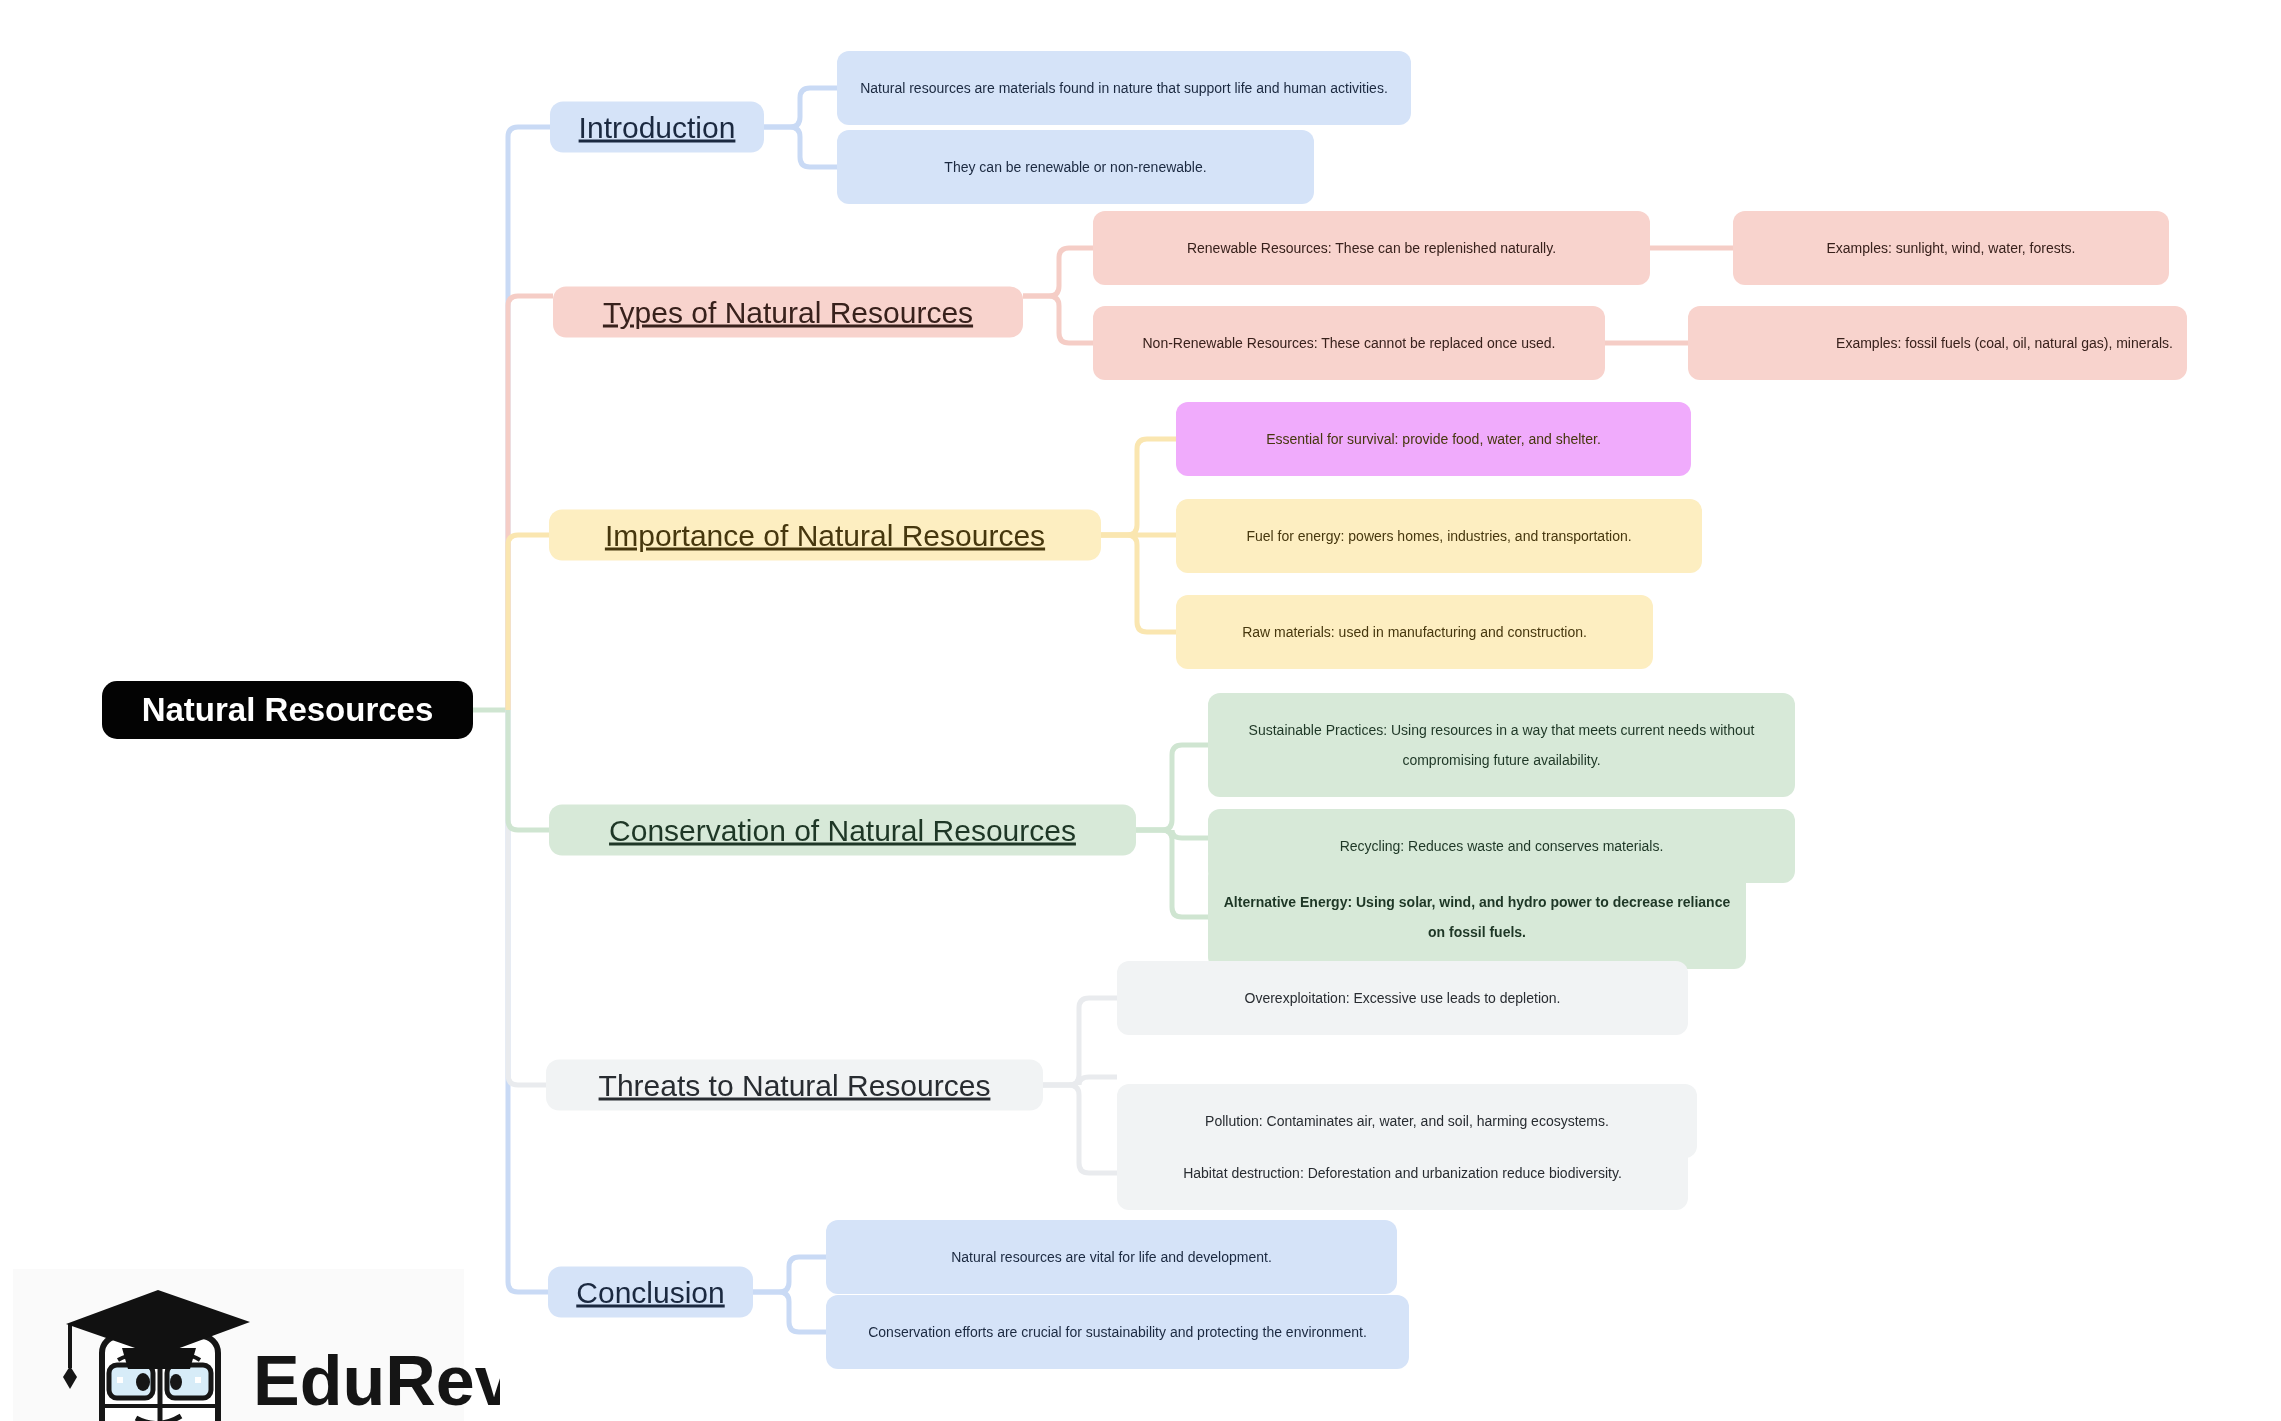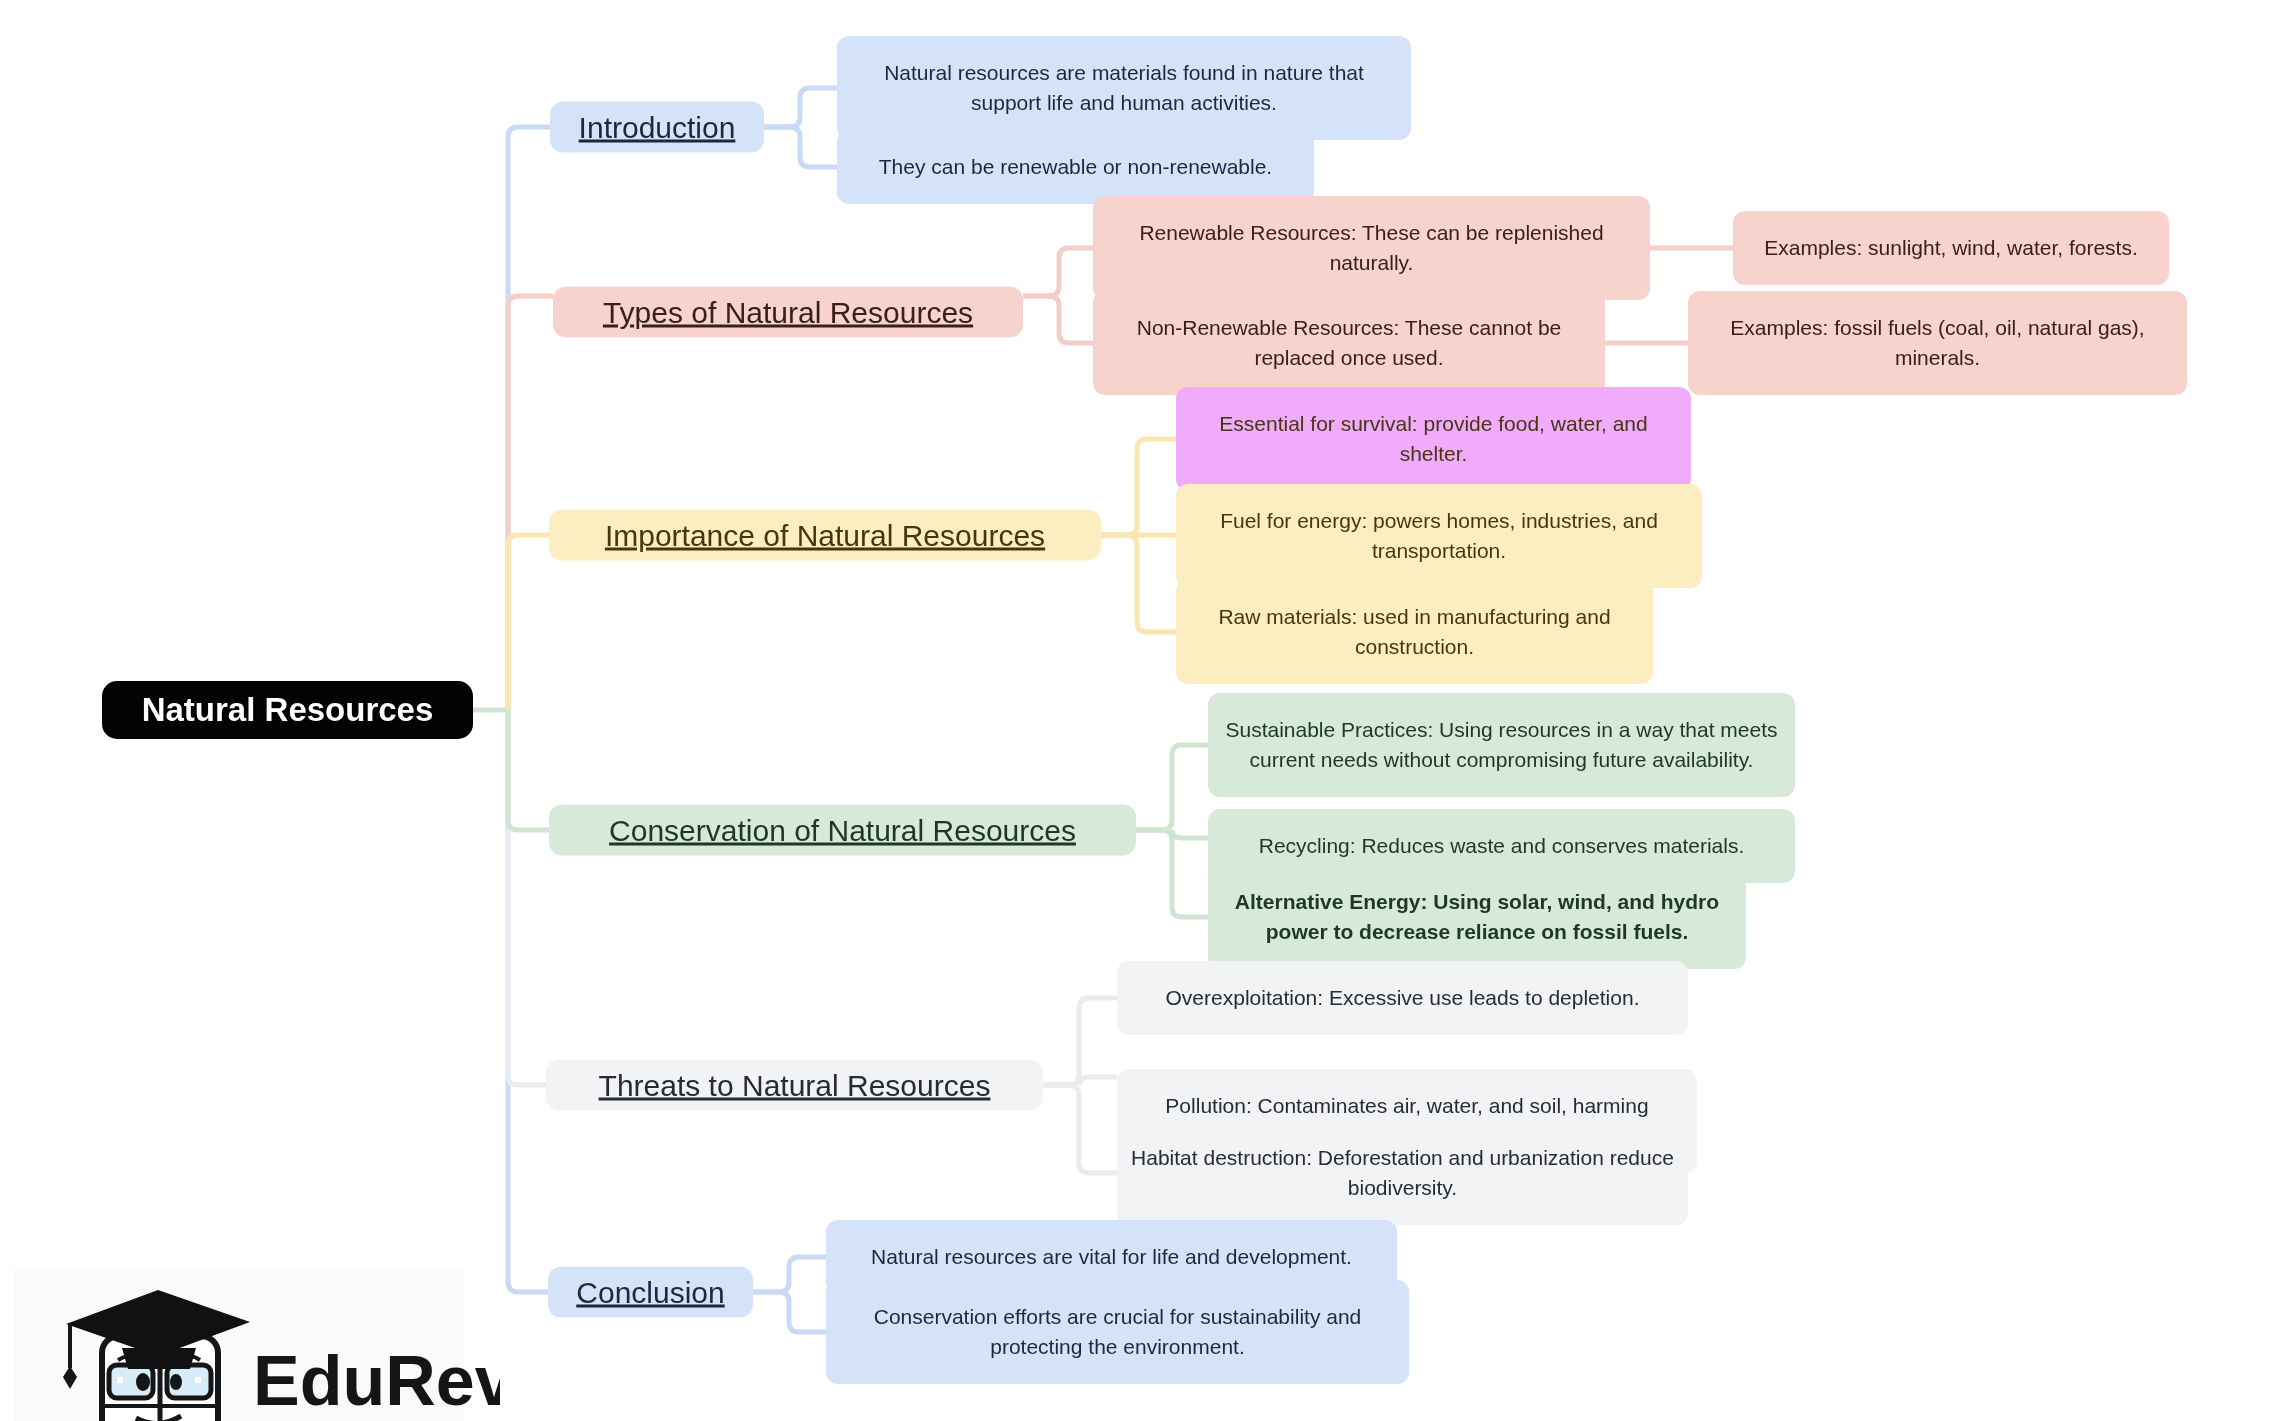--- a/index.html
+++ b/index.html
@@ -20,21 +20,21 @@
   }
   .lvl1{
     font-size:30px;
     line-height:35px;
     padding:8px 14px;
     white-space:nowrap;
     border-radius:13px;
     text-decoration:underline;
   }
   .child{
-    font-size:21px;
+    font-size:14px;
     line-height:30px;
     padding:22px 14px;
     border-radius:12px;
   }
   .root-node{
     font-size:33px;
     font-weight:bold;
     line-height:38px;
     padding:10px 20px;
     white-space:nowrap;
@@ -81,21 +81,21 @@
 
   <div id="nodes">
       <div class="node root-node" style="left: 102px; top: 710px; width: 371px; background: rgb(3, 3, 3); color: rgb(255, 255, 255);">Natural Resources</div>
       <div class="node lvl1" style="left: 550px; top: 127px; width: 214px; background: rgb(213, 227, 248); color: rgb(27, 41, 64);">Introduction</div>
       <div class="node child" style="left: 837px; top: 88px; width: 574px; background: rgb(213, 227, 248); color: rgb(27, 41, 64);">Natural resources are materials found in nature that support life and human activities.</div>
       <div class="node child" style="left: 837px; top: 167px; width: 477px; background: rgb(213, 227, 248); color: rgb(27, 41, 64);">They can be renewable or non-renewable.</div>
       <div class="node lvl1" style="left: 553px; top: 312px; width: 470px; background: rgb(248, 211, 205); color: rgb(56, 33, 28);">Types of Natural Resources</div>
       <div class="node child" style="left: 1093px; top: 248px; width: 557px; background: rgb(248, 211, 205); color: rgb(56, 33, 28);">Renewable Resources: These can be replenished naturally.</div>
       <div class="node child" style="left: 1733px; top: 248px; width: 436px; background: rgb(248, 211, 205); color: rgb(56, 33, 28);">Examples: sunlight, wind, water, forests.</div>
       <div class="node child" style="left: 1093px; top: 343px; width: 512px; background: rgb(248, 211, 205); color: rgb(56, 33, 28);">Non-Renewable Resources: These cannot be replaced once used.</div>
-      <div class="node child" style="left: 1688px; top: 343px; width: 499px; background: rgb(248, 211, 205); color: rgb(56, 33, 28);">Examples: fossil fuels (coal, oil, natural gas), minerals.</div>
+      <div class="node child" style="left: 1688px; top: 343px; width: 499px; background: rgb(248, 211, 205); color: rgb(56, 33, 28); text-align: right;">Examples: fossil fuels (coal, oil, natural gas), minerals.</div>
       <div class="node lvl1" style="left: 549px; top: 535px; width: 552px; background: rgb(253, 238, 193); color: rgb(70, 55, 14);">Importance of Natural Resources</div>
       <div class="node child" style="left: 1176px; top: 439px; width: 515px; background: #f0abfc; color: rgb(70, 55, 14);">Essential for survival: provide food, water, and shelter.</div>
       <div class="node child" style="left: 1176px; top: 536px; width: 526px; background: rgb(253, 238, 193); color: rgb(70, 55, 14);">Fuel for energy: powers homes, industries, and transportation.</div>
       <div class="node child" style="left: 1176px; top: 632px; width: 477px; background: rgb(253, 238, 193); color: rgb(70, 55, 14);">Raw materials: used in manufacturing and construction.</div>
       <div class="node lvl1" style="left: 549px; top: 830px; width: 587px; background: rgb(215, 233, 216); color: rgb(30, 55, 38);">Conservation of Natural Resources</div>
       <div class="node child" style="left: 1208px; top: 745px; width: 587px; background: rgb(215, 233, 216); color: rgb(30, 55, 38);">Sustainable Practices: Using resources in a way that meets current needs without compromising future availability.</div>
       <div class="node child" style="left: 1208px; top: 838px; width: 587px; background: rgb(215, 233, 216); color: rgb(30, 55, 38); margin-top: 8px;">Recycling: Reduces waste and conserves materials.</div>
       <div class="node child" style="left: 1208px; top: 917px; width: 538px; background: rgb(215, 233, 216); color: rgb(30, 55, 38); font-weight: bold;">Alternative Energy: Using solar, wind, and hydro power to decrease reliance on fossil fuels.</div>
       <div class="node lvl1" style="left: 546px; top: 1085px; width: 497px; background: rgb(241, 243, 244); color: rgb(40, 44, 49);">Threats to Natural Resources</div>
       <div class="node child" style="left: 1117px; top: 998px; width: 571px; background: rgb(241, 243, 244); color: rgb(40, 44, 49);">Overexploitation: Excessive use leads to depletion.</div>

